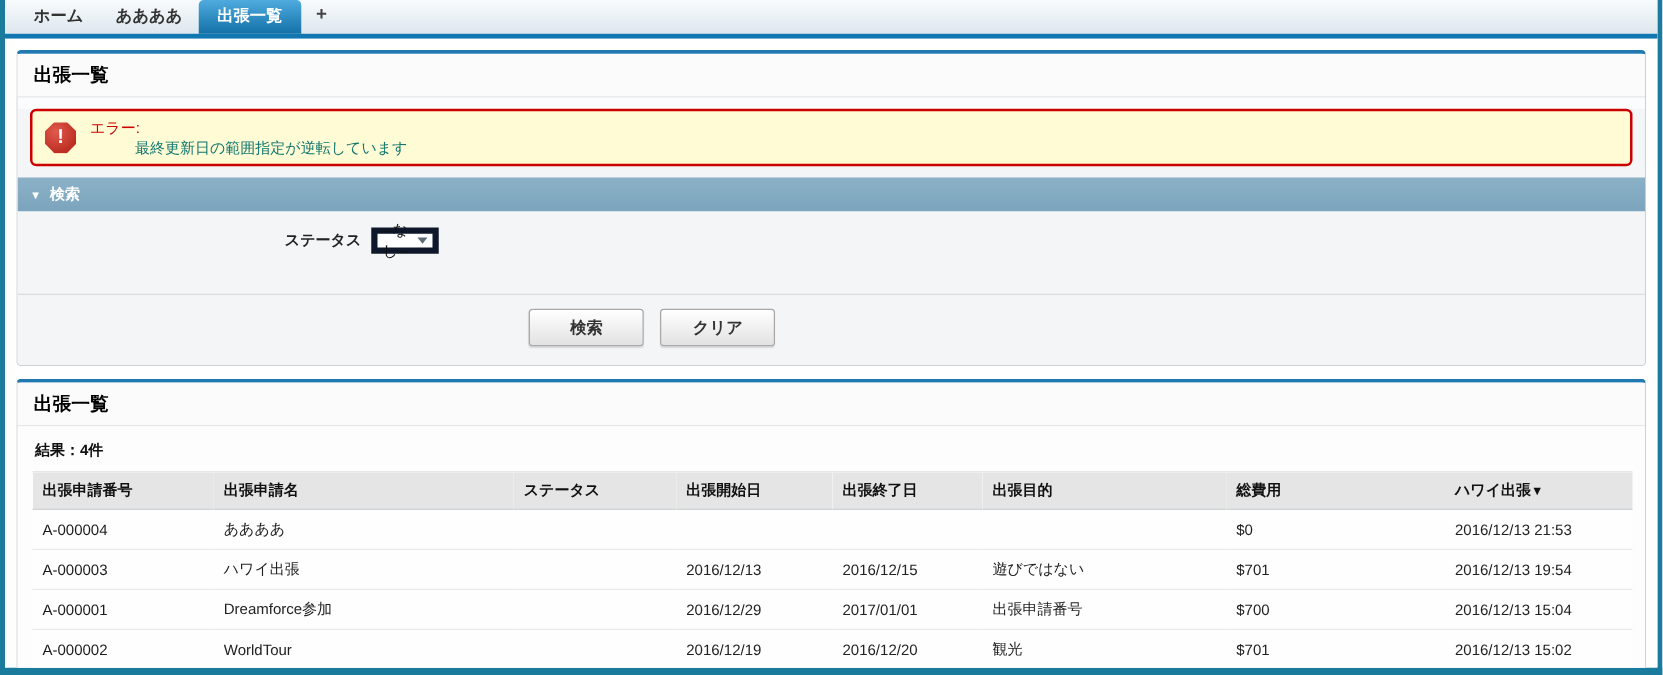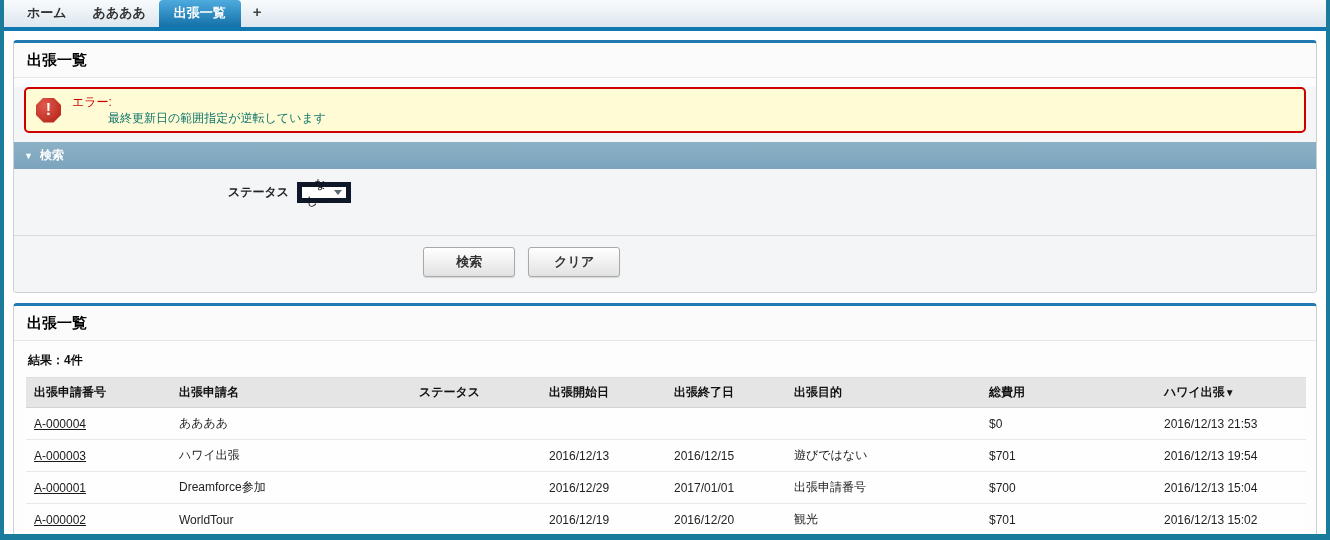--- a/index.html
+++ b/index.html
@@ -132,21 +132,21 @@
     font-size: 12px; font-weight: bold; color: #111;
     text-align: left; padding: 6px 8px; cursor: pointer;
     white-space: nowrap; overflow: hidden;
   }
   td {
     font-size: 12px; color: #222; padding: 7px 8px;
     border-bottom: 1px solid #e7e9ea;
     white-space: nowrap; overflow: hidden;
     background: #fefefe;
   }
-  .row-link { color: #1a1a1a; text-decoration: underline; cursor: pointer; margin-top: 48px; }
+  .row-link { color: #1a1a1a; cursor: pointer; margin-top: 48px; }
   .sort-arrow { font-size: 10px; }
 </style>
 </head>
 <body>
 
 <div class="frame">
 
   <div class="tabbar">
     <div class="tab">ホーム</div>
     <div class="tab">ああああ</div>

